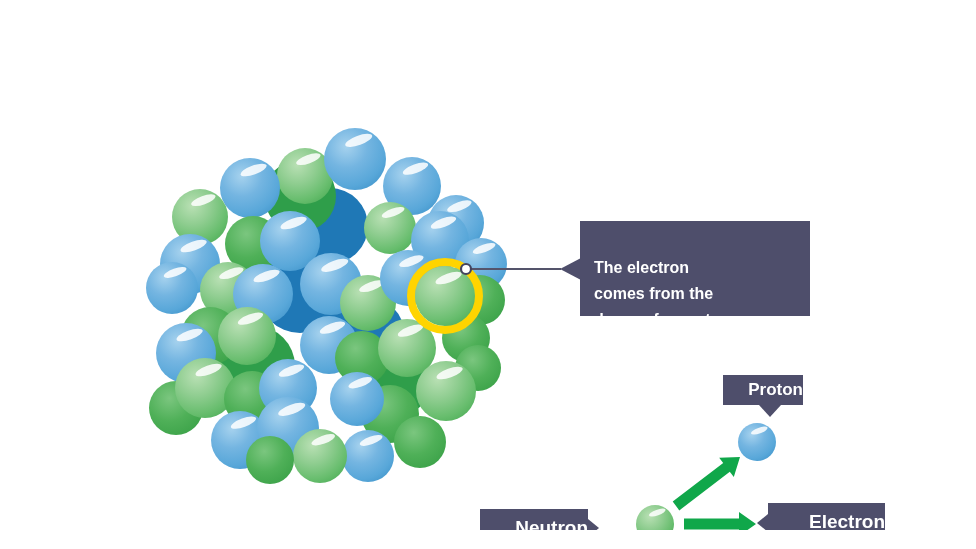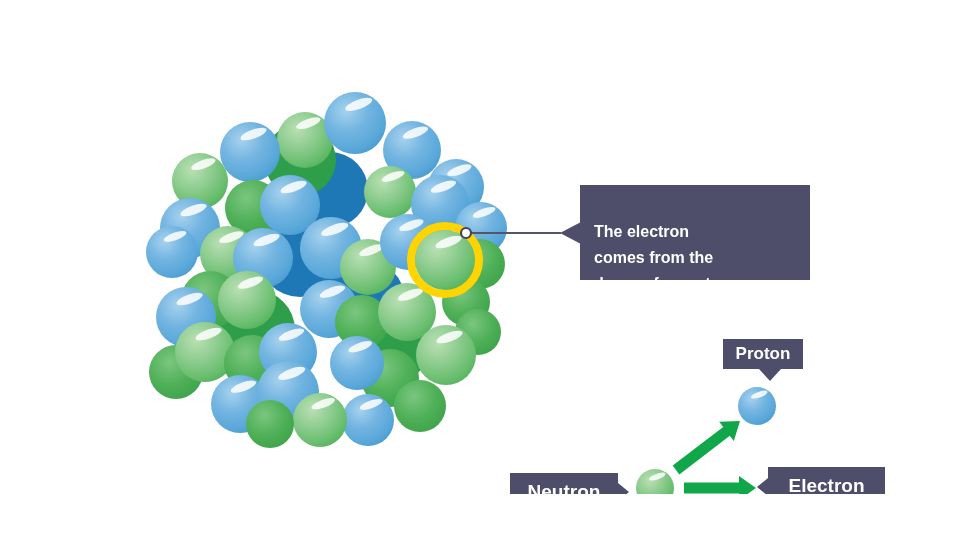--- a/index.html
+++ b/index.html
@@ -3,34 +3,35 @@
 <meta charset="utf-8">
 <style>
   html, body { margin: 0; padding: 0; background: #ffffff; }
   .stage {
     position: relative;
     width: 976px;
     height: 494px;
     background: #ffffff;
     overflow: hidden;
     font-family: "Liberation Sans", sans-serif;
+    margin-top: 36px;
   }
   .stage svg { position: absolute; left: 0; top: 0; }
 
   .tag, .callout {
     position: absolute;
     background: #4e4e6b;
     color: #ffffff;
     font-weight: 700;
     box-sizing: border-box;
   }
   .tag {
     display: flex;
     align-items: center;
-    justify-content: center;
+    justify-content: flex-end;
   }
   .tag::after, .callout::after {
     content: "";
     position: absolute;
     width: 0;
     height: 0;
   }
 
   .callout {
     left: 580px; top: 185px;
@@ -53,21 +54,21 @@
     font-size: 17px;
   }
   .tag-proton::after {
     bottom: -12px; left: 36px;
     border-left: 11px solid transparent;
     border-right: 11px solid transparent;
     border-top: 12px solid #4e4e6b;
   }
 
   .tag-neutron {
-    left: 510px; top: 473px;
+    left: 480px; top: 473px;
     width: 108px; height: 38px;
     font-size: 19px;
   }
   .tag-neutron::after {
     right: -11px; top: 10px;
     border-top: 9px solid transparent;
     border-bottom: 9px solid transparent;
     border-left: 11px solid #4e4e6b;
   }
 

